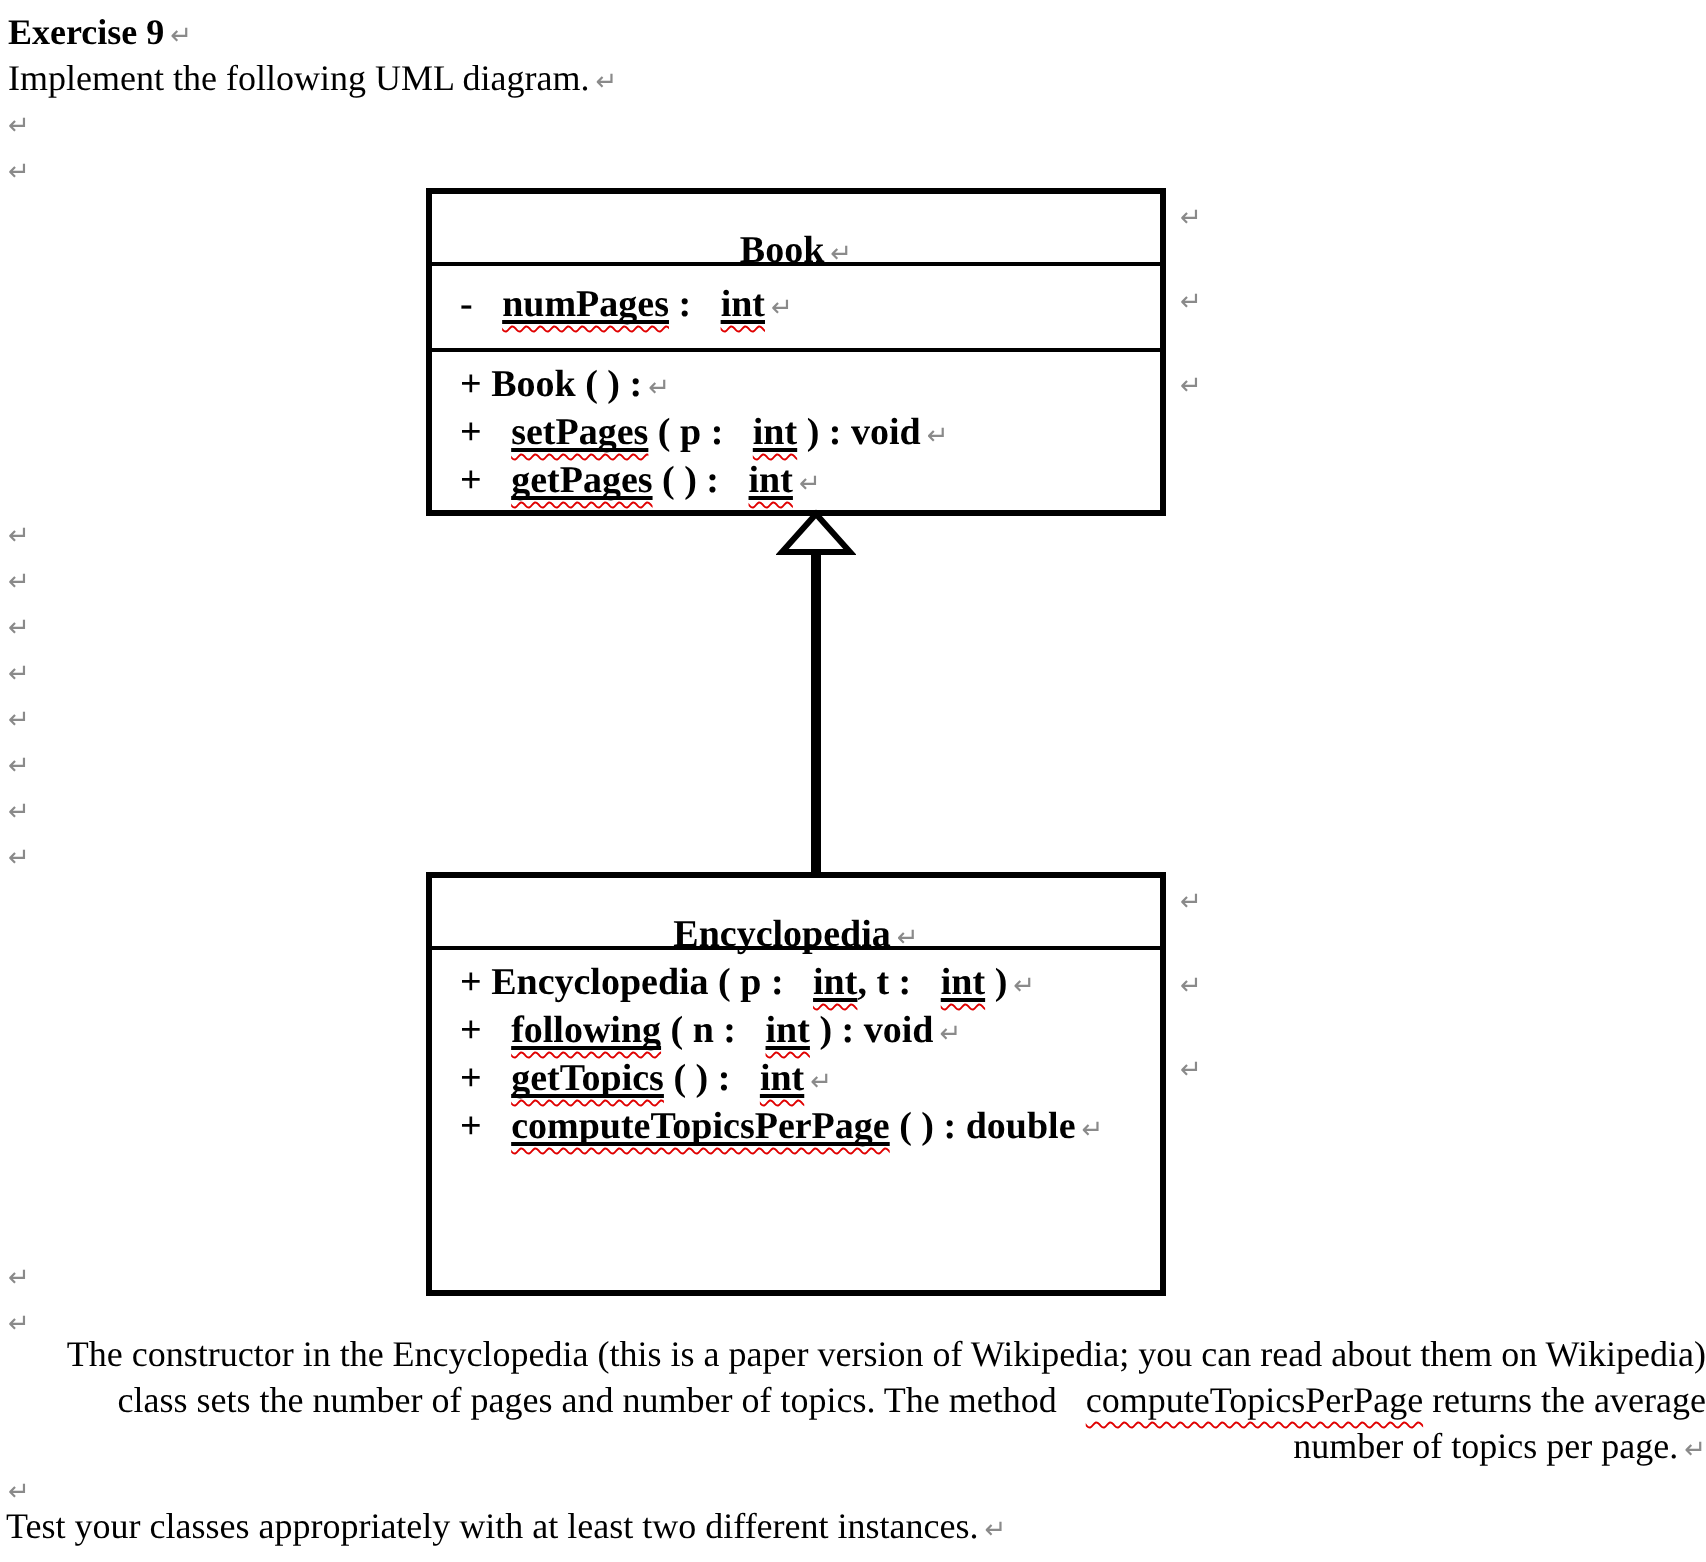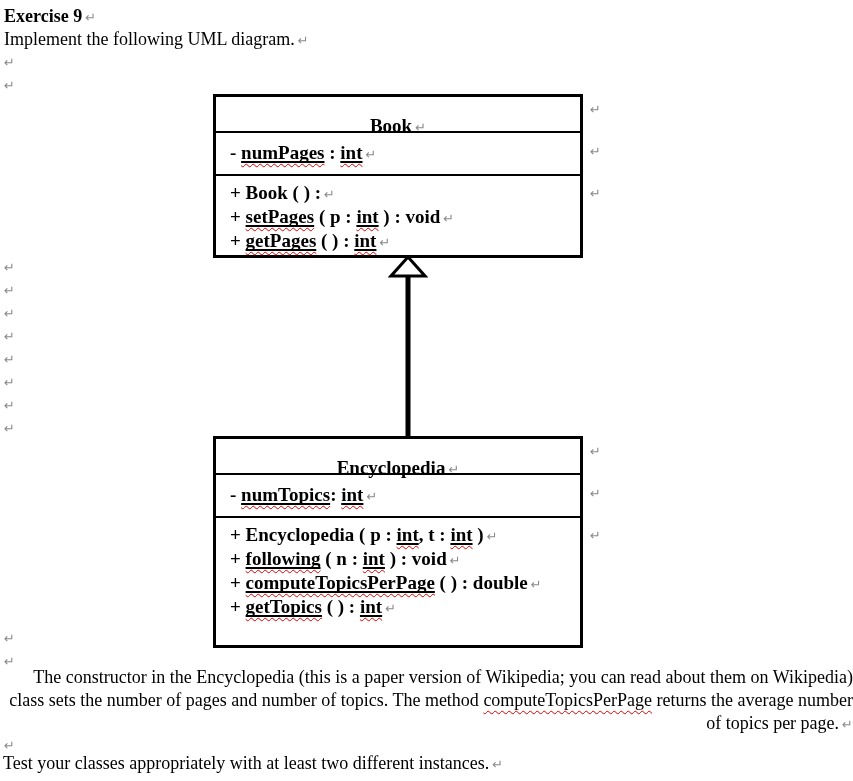--- a/index.html
+++ b/index.html
@@ -16,21 +16,21 @@
   .pmark {
     color:#8a8a8a; font-size:13px; font-weight:normal;
     font-family:"DejaVu Sans",sans-serif; padding-left:3px;
     text-decoration:none; display:inline-block;
   }
   .pmark-solo { padding-left:0; }
   
   .wv {
     text-decoration-line:underline; text-decoration-style:wavy;
     text-decoration-color:#e00000; text-decoration-thickness:1px;
-    text-underline-offset:4px; text-decoration-skip-ink:none;
+    text-underline-offset:4px; text-decoration-skip-ink:none;margin-left:10px;
   }
   
   .ul {
     text-decoration-line:underline; text-decoration-style:solid;
     text-decoration-color:#000; text-decoration-thickness:1.5px;
     text-underline-offset:2px; text-decoration-skip-ink:none;
   }
   .uml-box {
     position:absolute; border:3px solid #000; background:#fff;
     font-weight:bold; font-size:19px;
@@ -100,28 +100,25 @@
     <div><span class="pmark pmark-solo">↵</span></div>
     <div><span class="pmark pmark-solo">↵</span></div>
     <div><span class="pmark pmark-solo">↵</span></div>
     <div><span class="pmark pmark-solo">↵</span></div>
   </div>
 
   <div class="uml-box" style="left:213px; top:436px; width:370px; height:212px;">
     <div class="uml-row-name">
       <span>Encyclopedia</span><span class="pmark">↵</span>
     </div>
-    <div class="uml-row-attr">
-      <span>- <span class="wv"><span class="ul">numTopics</span></span>: <span class="wv"><span class="ul">int</span></span></span><span class="pmark">↵</span>
-    </div>
     <div class="uml-row-methods">
       <div class="mline"><span>+ Encyclopedia ( p : <span class="wv"><span class="ul">int</span></span>, t : <span class="wv"><span class="ul">int</span></span> )</span><span class="pmark">↵</span></div>
       <div class="mline"><span>+ <span class="wv"><span class="ul">following</span></span> ( n : <span class="wv"><span class="ul">int</span></span> ) : void</span><span class="pmark">↵</span></div>
+      <div class="mline"><span>+ <span class="wv"><span class="ul">getTopics</span></span> ( ) : <span class="wv"><span class="ul">int</span></span></span><span class="pmark">↵</span></div>
       <div class="mline"><span>+ <span class="wv"><span class="ul">computeTopicsPerPage</span></span> ( ) : double</span><span class="pmark">↵</span></div>
-      <div class="mline"><span>+ <span class="wv"><span class="ul">getTopics</span></span> ( ) : <span class="wv"><span class="ul">int</span></span></span><span class="pmark">↵</span></div>
     </div>
   </div>
 
   <div class="abs pmark" style="left:587px; top:444px;">↵</div>
   <div class="abs pmark" style="left:587px; top:486px;">↵</div>
   <div class="abs pmark" style="left:587px; top:528px;">↵</div>
 
   <div class="line abs" style="left:4px; top:626px;">
     <span class="pmark pmark-solo">↵</span>
   </div>

